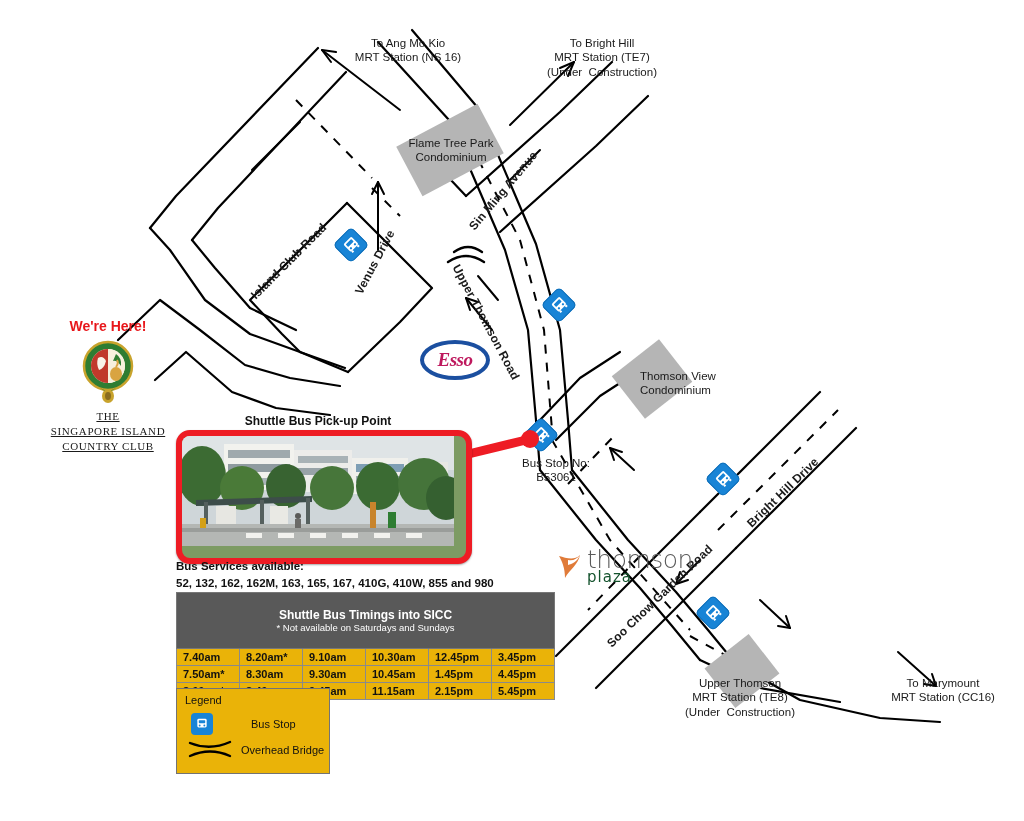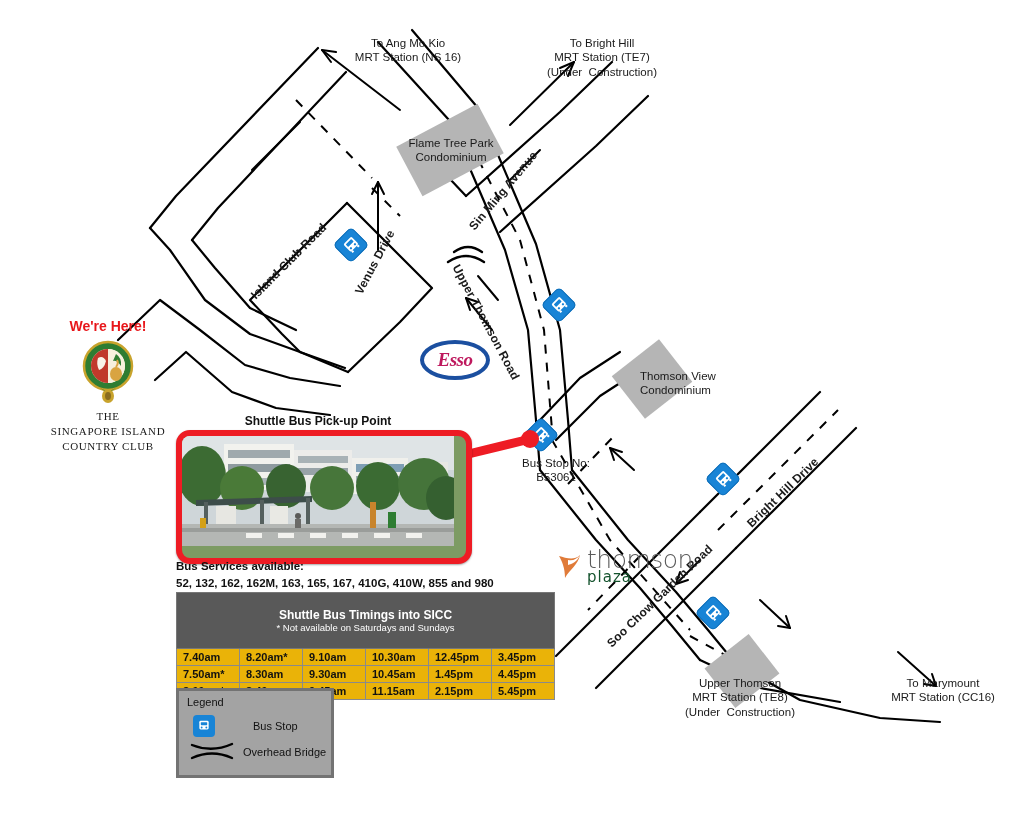--- a/index.html
+++ b/index.html
@@ -30,21 +30,21 @@
   .tplaza .t1{font-size:25px;color:#5b5b5b;font-weight:300;letter-spacing:-.5px;line-height:.95;
       font-family:"DejaVu Sans",sans-serif;}
   .tplaza .t2{font-size:15px;color:#14532d;letter-spacing:1px;line-height:1;margin-top:-2px;
       font-family:"DejaVu Sans",sans-serif;}
 
   
   .sicc{position:absolute;left:38px;top:318px;width:140px;text-align:center;}
   .wehere{color:#e8161a;font-weight:700;font-size:14px;margin-bottom:4px;}
   .crest{width:60px;height:68px;margin:0 auto;position:relative;}
   .siccname{font-family:"Liberation Serif",serif;font-size:11px;color:#1a1a1a;line-height:1.35;
-     letter-spacing:.6px;margin-top:3px;}
+     letter-spacing:.6px;margin-top:3px;text-decoration:underline;}
 
   
   .photowrap{position:absolute;left:176px;top:430px;width:284px;height:122px;
      border:6px solid #ee1c24;border-radius:14px;overflow:hidden;background:#7d9b63;
      box-shadow:0 1px 2px rgba(0,0,0,.35);}
   .photocap{position:absolute;left:176px;top:414px;width:284px;text-align:center;
      font-size:12px;font-weight:700;}
 
   
   .svc{position:absolute;left:176px;top:558px;font-size:11.5px;font-weight:700;line-height:1.5;}
@@ -52,22 +52,22 @@
   
   table.tt{position:absolute;left:176px;top:592px;border-collapse:collapse;
      font-size:11px;font-weight:700;}
   table.tt th{background:#595959;color:#fff;padding:15px 4px;border:1px solid #777;}
   table.tt th .t1{font-size:12px;}
   table.tt th .t2{font-size:9.5px;font-weight:400;}
   table.tt td{background:#eab308;border:1px solid #8a8a8a;padding:2px 6px;text-align:left;
      min-width:50px;}
 
   
-  .legend{position:absolute;left:176px;top:688px;width:152px;height:84px;background:#a3a3a3;
-     border:3px solid #737373;}
+  .legend{position:absolute;left:176px;top:688px;width:152px;height:84px;background:#eab308;
+     border:1px solid #737373;}
   .legend .lt{position:absolute;left:8px;top:5px;font-size:11px;}
   .legend .r1{position:absolute;left:14px;top:24px;display:flex;align-items:center;}
   .legend .r2{position:absolute;left:10px;top:50px;display:flex;align-items:center;}
   .legend .ltxt{font-size:11px;margin-left:38px;}
   .bsmall{width:22px;height:22px;background:#1884d6;border-radius:4px;display:flex;
      align-items:center;justify-content:center;}
   .bsmall svg{width:14px;height:14px;}
 </style>
 </head>
 <body>

